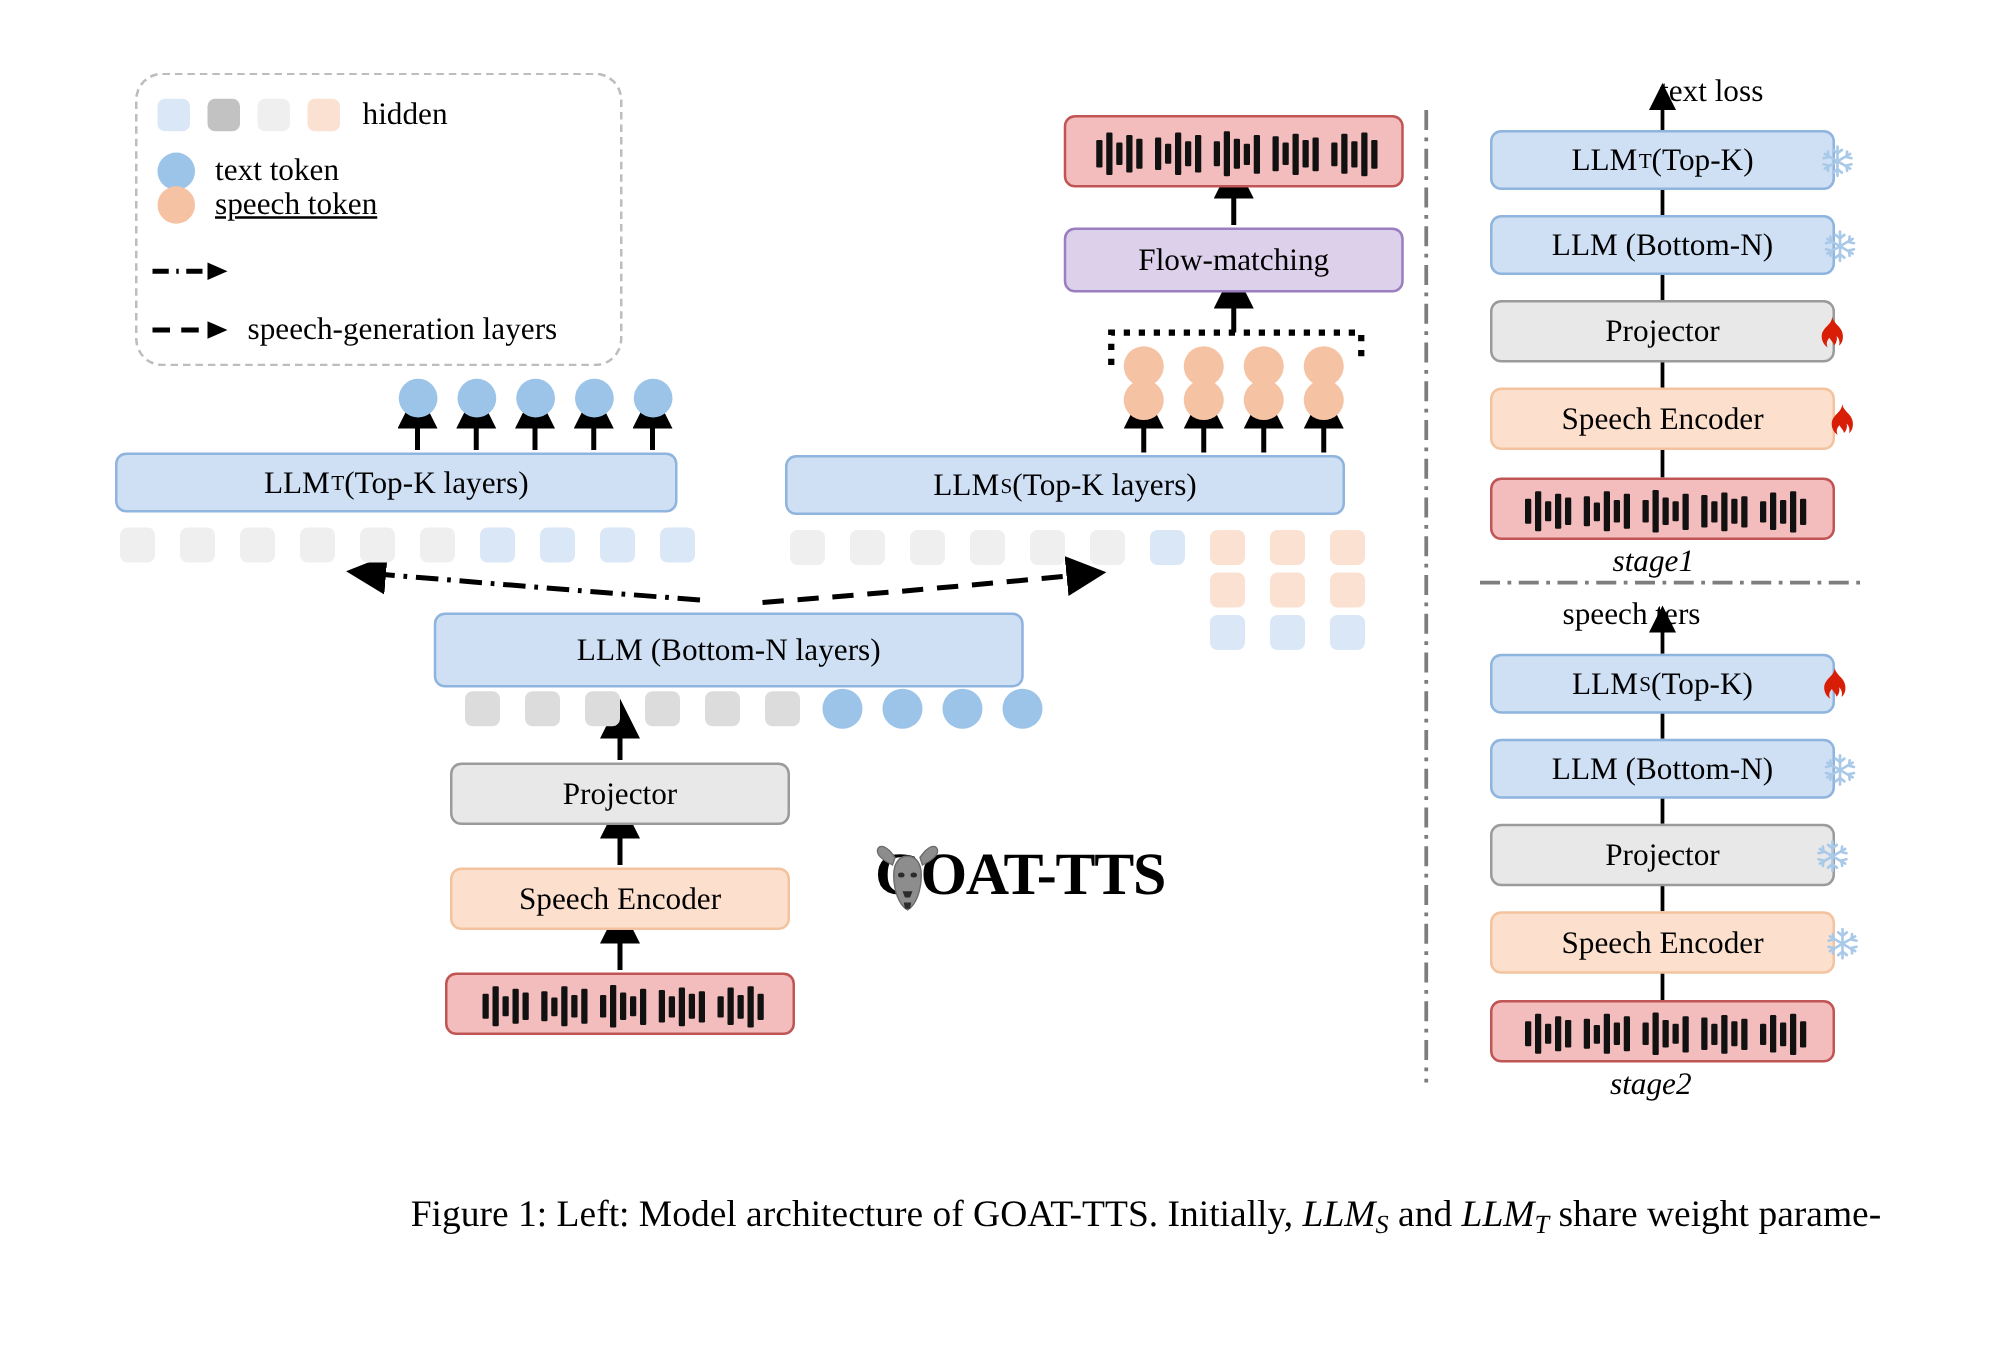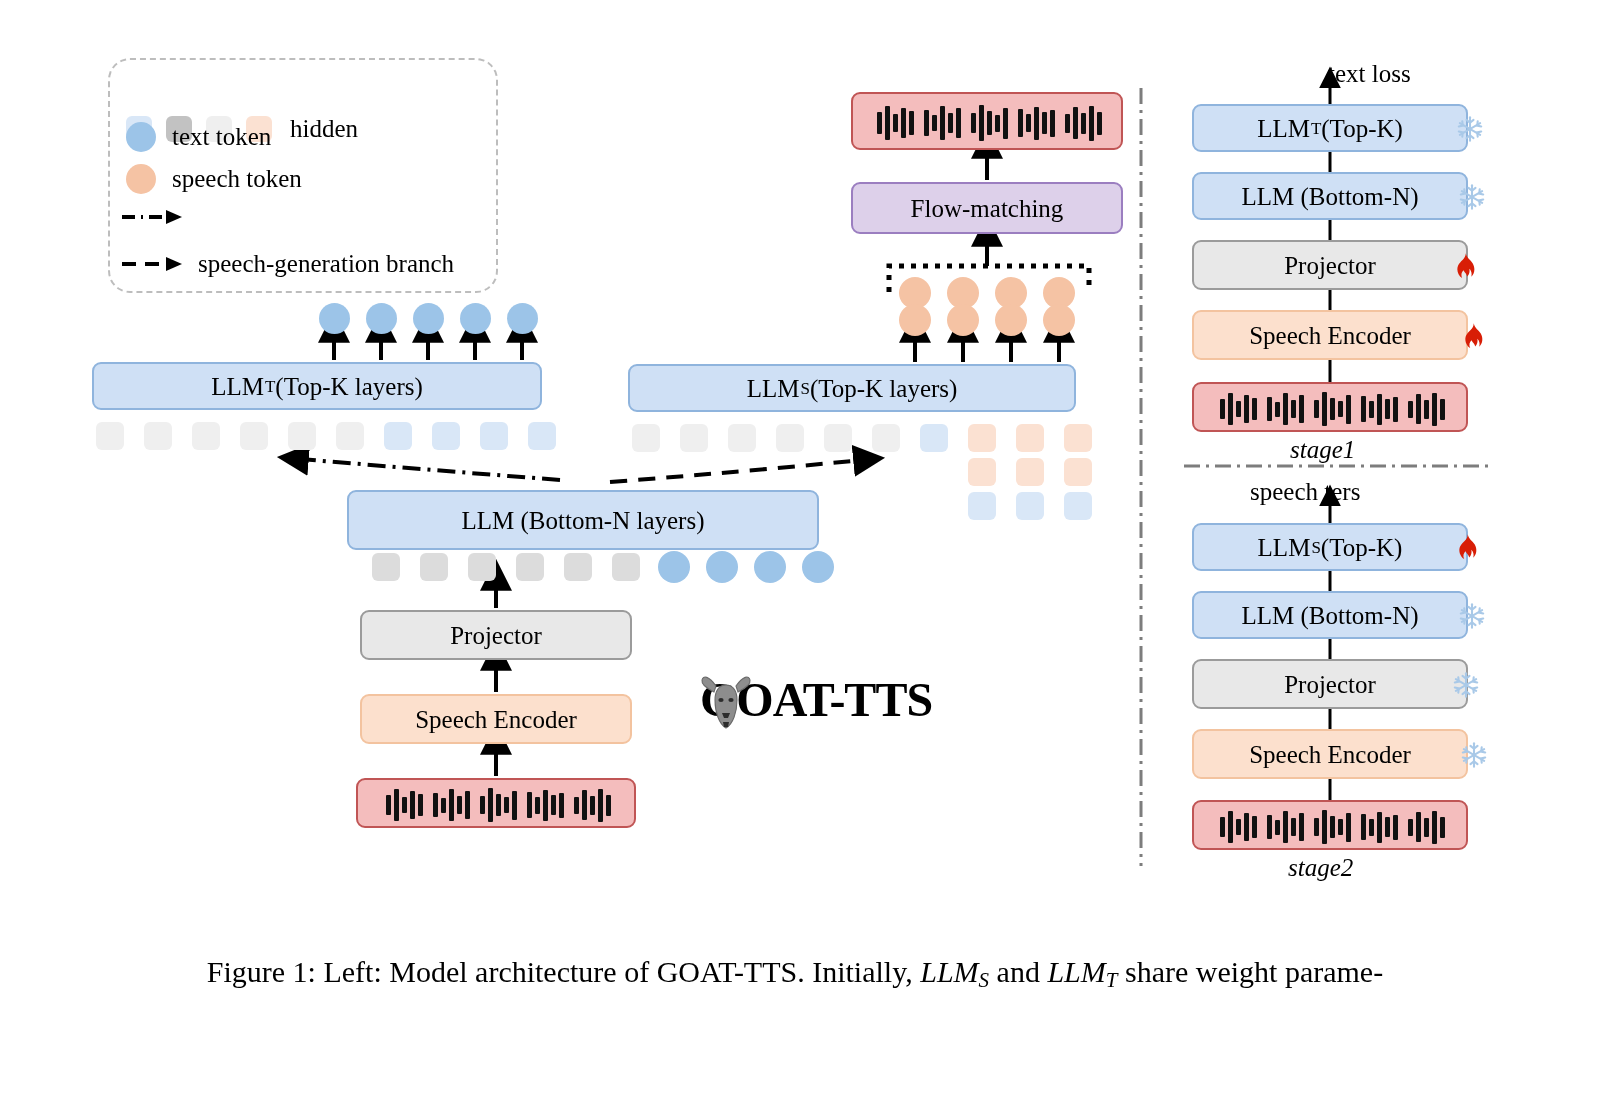--- a/index.html
+++ b/index.html
@@ -34,21 +34,21 @@
           border:2px dashed #bdbdbd;border-radius:22px;box-sizing:border-box;}
   .lrow{position:absolute;display:flex;align-items:center;}
   .lrow .ltext{font-size:25px;white-space:nowrap;}
 
   
   .lbl{position:absolute;font-size:25px;white-space:nowrap;}
   .stage{position:absolute;font-size:25px;font-style:italic;white-space:nowrap;}
 
   
   #caption{position:absolute;left:85px;top:952px;width:1420px;
-           font-size:30px;line-height:1.32;text-align:center;}
+           font-size:30px;line-height:1.32;text-align:right;}
   .mathit{font-style:italic;}
   .mathit .msub{font-size:21px;vertical-align:-5px;}
 
   
   #goat{position:absolute;left:700px;top:672px;display:flex;align-items:center;gap:6px;}
   #goat .gt{font-size:48px;font-weight:bold;letter-spacing:-1px;
             font-family:"Liberation Serif","DejaVu Serif",serif;}
 
   svg{position:absolute;left:0;top:0;overflow:visible;}
 </style>
@@ -114,51 +114,51 @@
     <g stroke="#000" stroke-width="3" fill="none">
       <line x1="1330" y1="800" x2="1330" y2="776"></line>
       <line x1="1330" y1="729" x2="1330" y2="706"></line>
       <line x1="1330" y1="659" x2="1330" y2="637"></line>
       <line x1="1330" y1="591" x2="1330" y2="570"></line>
       <line x1="1330" y1="523" x2="1330" y2="500" marker-end="url(#ahs)"></line>
     </g>
   </svg>
 
   <div id="legend">
-    <div class="lrow" style="left:16px;top:18px;margin-top:37px;">
+    <div class="lrow" style="left:16px;top:18px;">
       <span class="sq" style="position:relative;width:26px;height:26px;background:#d9e7f7;margin-right:14px;"></span>
       <span class="sq" style="position:relative;width:26px;height:26px;background:#c2c2c2;margin-right:14px;"></span>
       <span class="sq" style="position:relative;width:26px;height:26px;background:#efefef;margin-right:14px;"></span>
       <span class="sq" style="position:relative;width:26px;height:26px;background:#fbe1d2;margin-right:18px;"></span>
       <span class="ltext">hidden</span>
     </div>
 
     <div class="lrow" style="left:16px;top:62px;">
       <span class="circ" style="position:relative;width:30px;height:30px;background:#9cc4e8;margin-right:16px;"></span>
       <span class="ltext">text token</span>
     </div>
 
-    <div class="lrow" style="left:16px;top:104px;">
+    <div class="lrow" style="left:16px;top:89px;text-decoration:underline;">
       <span class="circ" style="position:relative;width:30px;height:30px;background:#f5c3a4;margin-right:16px;"></span>
       <span class="ltext">speech token</span>
     </div>
 
     <div class="lrow" style="left:12px;top:147px;">
       <svg style="position:relative;width:66px;height:20px;margin-right:10px;">
         <line x1="0" y1="10" x2="44" y2="10" stroke="#000" stroke-width="4" stroke-dasharray="13,6,2,6"></line>
         <path d="M44,3 L60,10 L44,17 z" fill="#000"></path>
       </svg>
     </div>
 
     <div class="lrow" style="left:12px;top:190px;">
       <svg style="position:relative;width:66px;height:20px;margin-right:10px;">
         <line x1="0" y1="10" x2="44" y2="10" stroke="#000" stroke-width="4" stroke-dasharray="14,9"></line>
         <path d="M44,3 L60,10 L44,17 z" fill="#000"></path>
       </svg>
-      <span class="ltext">speech-generation branch</span>
+      <span class="ltext">speech-generation layers</span>
     </div>
   </div>
 
   <div>
     <span class="circ" style="left:319px;top:303px;width:31px;height:31px;background:#9cc4e8;"></span>
     <span class="circ" style="left:366px;top:303px;width:31px;height:31px;background:#9cc4e8;"></span>
     <span class="circ" style="left:413px;top:303px;width:31px;height:31px;background:#9cc4e8;"></span>
     <span class="circ" style="left:460px;top:303px;width:31px;height:31px;background:#9cc4e8;"></span>
     <span class="circ" style="left:507px;top:303px;width:31px;height:31px;background:#9cc4e8;"></span>
   </div>

